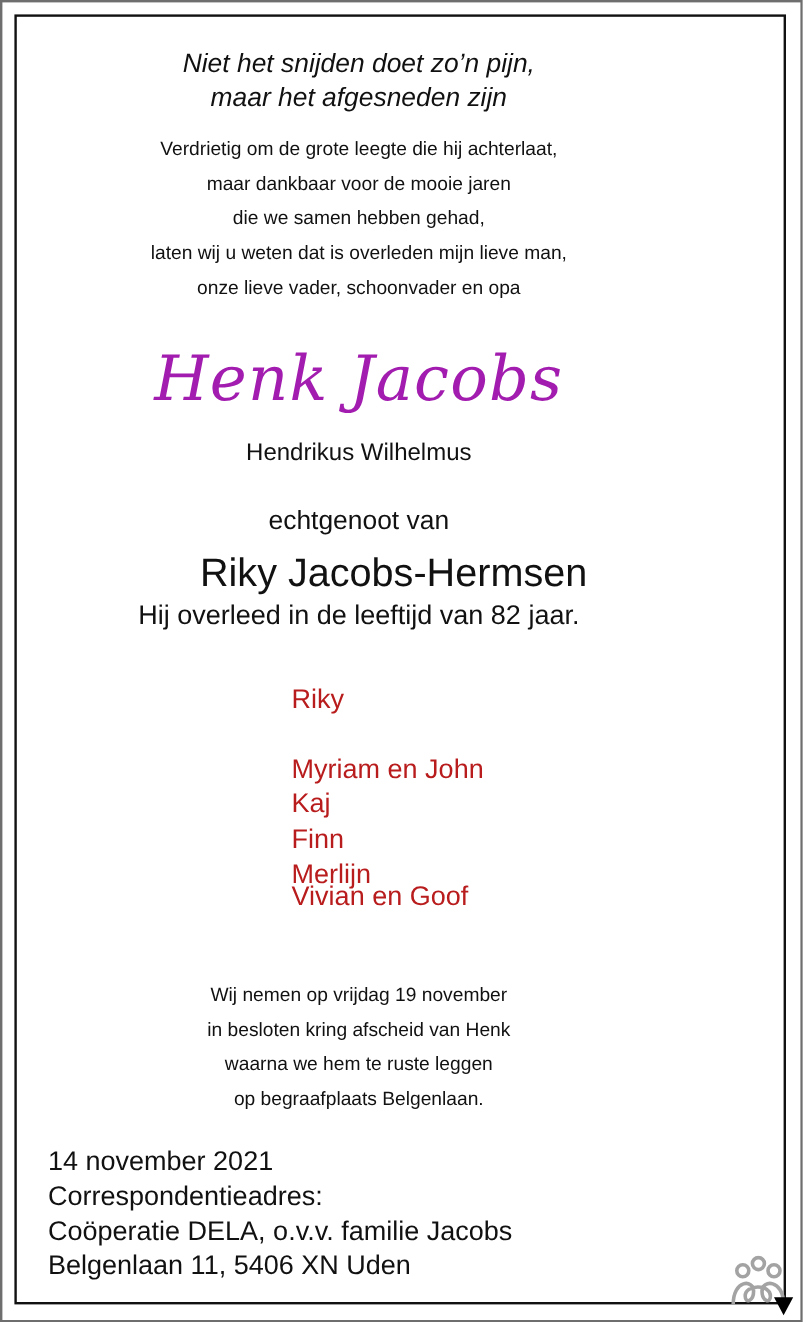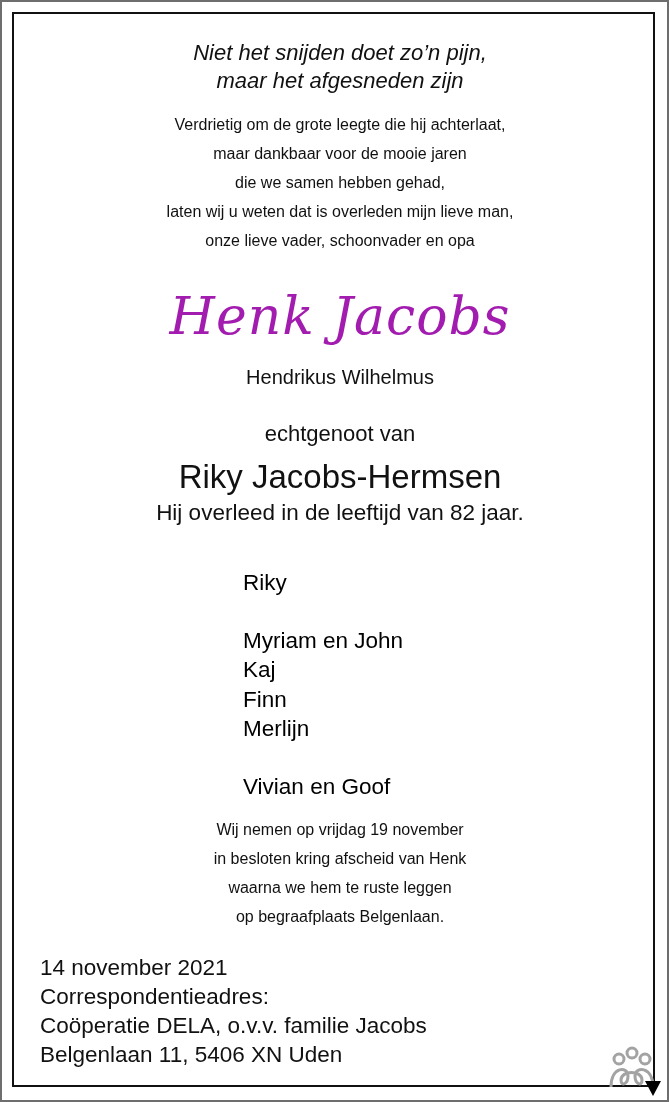--- a/index.html
+++ b/index.html
@@ -8,35 +8,35 @@
     position: absolute; left: 0; top: 0; width: 665px; height: 1098px;
     border: 2px solid #6e6e6e; background: #ffffff;
   }
   .inner {
     position: absolute; left: 12px; top: 12px; width: 639px; height: 1071px;
     border: 2px solid #111111;
   }
   .line {
     position: absolute; left: 0; width: 598px; text-align: center;
     font-family: "Liberation Sans", sans-serif; color: #111111;
-    white-space: nowrap; line-height: 1; margin-left: 41px;
+    white-space: nowrap; line-height: 1;
   }
   .motto { font-style: italic; font-size: 22px; }
   .para { font-size: 16px; }
   .script {
     font-family: "DejaVu Serif", serif; font-style: italic; font-size: 52px;
     color: #a21caf; letter-spacing: 1px;
   }
   .given { font-size: 20px; }
   .spouse-label { font-size: 22px; }
   .spouse { font-size: 33px; }
   .age { font-size: 22.5px; }
   .fam {
     position: absolute; left: 243px; font-family: "Liberation Sans", sans-serif;
-    font-size: 22.5px; color: #000000; white-space: nowrap; line-height: 1;
+    font-size: 22.5px; color: #b91c1c; white-space: nowrap; line-height: 1;
   }
   .foot {
     position: absolute; left: 40px; font-family: "Liberation Sans", sans-serif;
     font-size: 22.5px; color: #111111; white-space: nowrap; line-height: 1;
   }
   .people-icon { position: absolute; left: 608px; top: 1046px; width: 48px; height: 42px; }
   .arrow-icon {
     position: absolute; left: 645px; top: 1081px; width: 0; height: 0;
     border-left: 8px solid transparent; border-right: 8px solid transparent;
     border-top: 15px solid #000000;
@@ -54,29 +54,29 @@
 <div class="line para" style="top:117px;">Verdrietig om de grote leegte die hij achterlaat,</div>
 <div class="line para" style="top:146px;">maar dankbaar voor de mooie jaren</div>
 <div class="line para" style="top:175px;">die we samen hebben gehad,</div>
 <div class="line para" style="top:204px;">laten wij u weten dat is overleden mijn lieve man,</div>
 <div class="line para" style="top:233px;">onze lieve vader, schoonvader en opa</div>
 
 <div class="line script" style="top:290px;">Henk Jacobs</div>
 <div class="line given" style="top:367px;">Hendrikus Wilhelmus</div>
 
 <div class="line spouse-label" style="top:423px;">echtgenoot van</div>
-<div class="line spouse" style="top:460px;">Riky Jacobs-Hermsen</div>
+<div class="line spouse" style="top:460px;padding-left:29px;">Riky Jacobs-Hermsen</div>
 <div class="line age" style="top:502px;">Hij overleed in de leeftijd van 82 jaar.</div>
 
 <div class="fam" style="top:572px;">Riky</div>
 <div class="fam" style="top:630px;">Myriam en John</div>
 <div class="fam" style="top:659px;">Kaj</div>
 <div class="fam" style="top:689px;">Finn</div>
 <div class="fam" style="top:718px;">Merlijn</div>
-<div class="fam" style="top:776px;">Vivian en Goof</div>
+<div class="fam" style="top:736px;">Vivian en Goof</div>
 
 <div class="line para" style="top:822px;">Wij nemen op vrijdag 19 november</div>
 <div class="line para" style="top:851px;">in besloten kring afscheid van Henk</div>
 <div class="line para" style="top:880px;">waarna we hem te ruste leggen</div>
 <div class="line para" style="top:909px;">op begraafplaats Belgenlaan.</div>
 
 <div class="foot" style="top:957px;text-align:center;">14 november 2021</div>
 <div class="foot" style="top:986px;">Correspondentieadres:</div>
 <div class="foot" style="top:1015px;">Coöperatie DELA, o.v.v. familie Jacobs</div>
 <div class="foot" style="top:1044px;">Belgenlaan 11, 5406 XN Uden</div>

